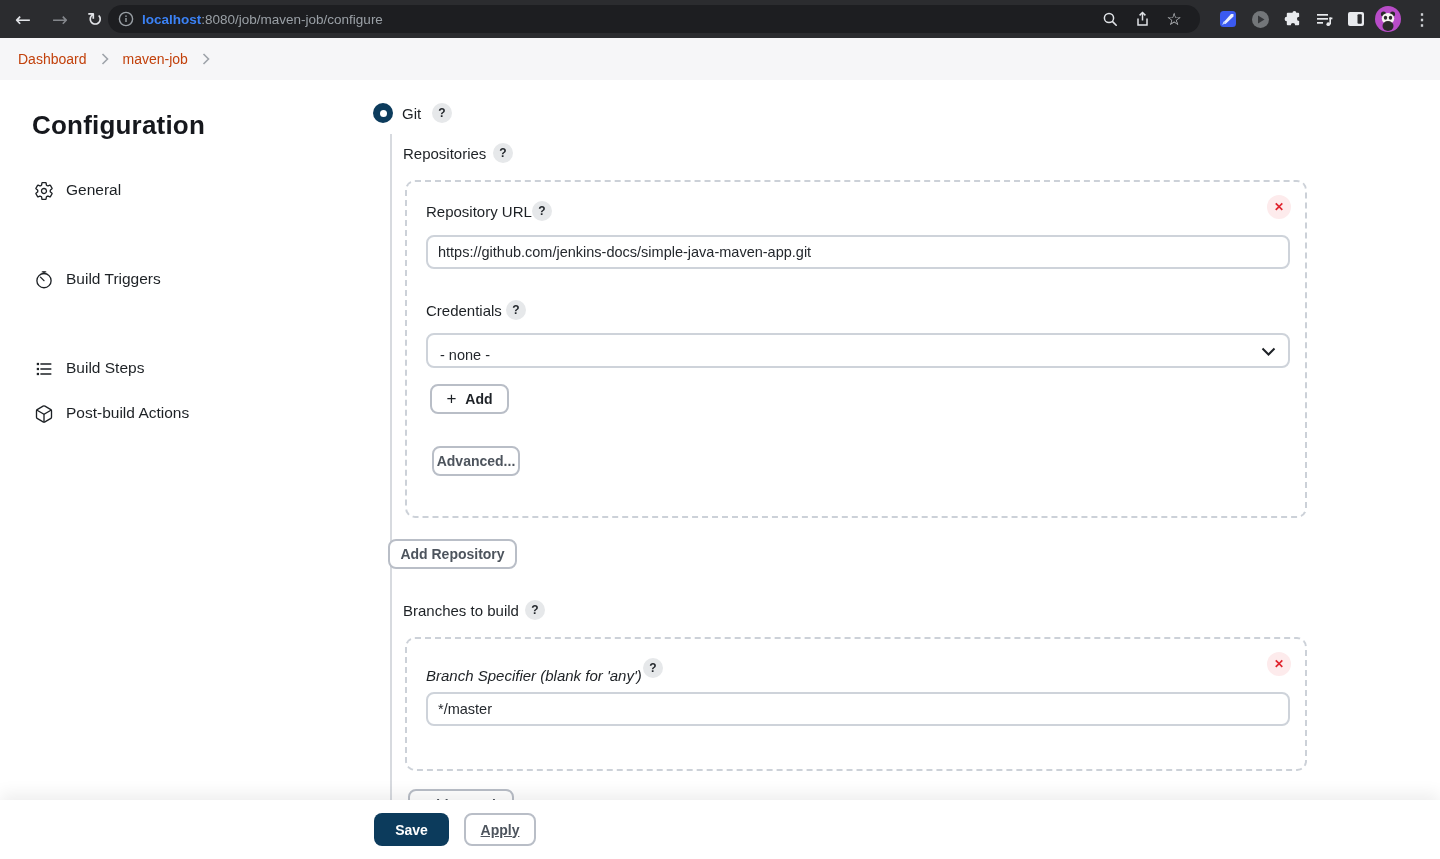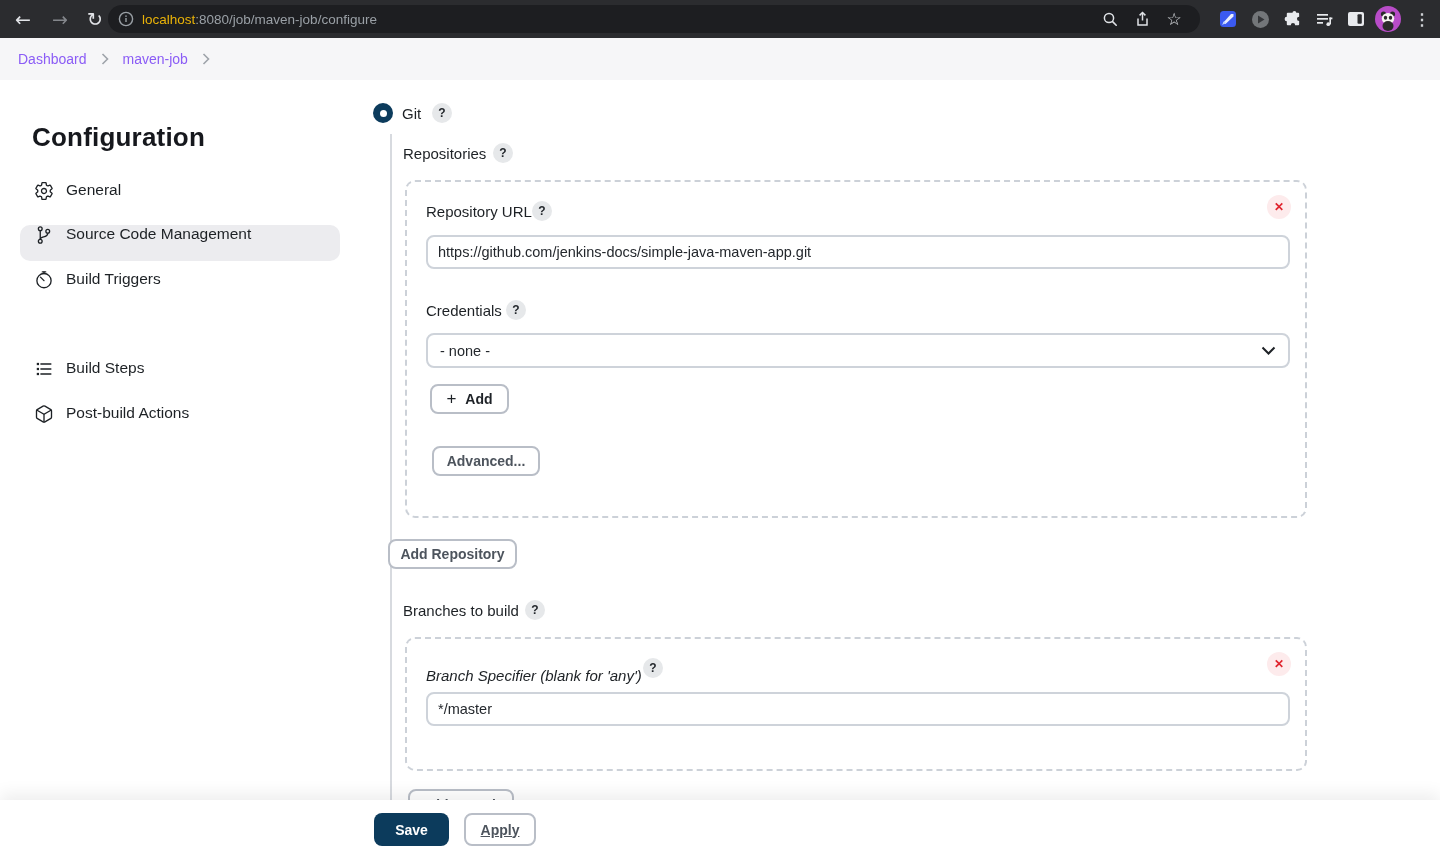--- a/index.html
+++ b/index.html
@@ -8,36 +8,36 @@
 
   
   .chrome { position:absolute; left:0; top:0; width:1440px; height:38px; background:#2b2c2f; }
   .nav-btn { position:absolute; top:0; height:38px; width:30px; background:none; border:none;
              color:#e2e4e8; font-size:19px; line-height:38px; text-align:center; cursor:pointer;
              font-family:"DejaVu Sans", sans-serif; }
   .nav-btn.dim { color:#84878c; }
   .omnibox { position:absolute; left:108px; top:5px; width:1092px; height:28px; background:#1d1e21;
              border-radius:14px; display:flex; align-items:center; padding:0 10px; }
   .omni-url { font-size:13.5px; color:#9aa0a6; margin-left:8px; white-space:nowrap; overflow:hidden; flex:1; }
-  .omni-url b { color:#eab308; font-weight:normal; }
+  .omni-url b { color:#3b82f6; font-weight:bold; }
   .omni-ic { width:32px; height:28px; display:flex; align-items:center; justify-content:center;
              background:none; border:none; cursor:pointer; color:#dfe2e6; flex:0 0 auto; }
   .ext-btn { position:absolute; top:0; width:32px; height:38px; background:none; border:none;
              display:flex; align-items:center; justify-content:center; cursor:pointer; }
   .dots { color:#cdd0d4; font-size:16px; font-weight:bold; letter-spacing:0; }
   svg.cr { display:block; }
 
   
   .breadcrumbs { position:absolute; left:0; top:38px; width:1440px; height:42px; background:#f6f6f8;
                  display:flex; align-items:center; padding-left:18px; }
-  .crumb { font-size:14px; color:#8b5cf6; text-decoration:none; cursor:pointer; }
+  .crumb { font-size:14px; color:#c2410c; text-decoration:none; cursor:pointer; }
   .crumb-sep { margin:0 14px; display:flex; align-items:center; }
 
   
-  .side-title { position:absolute; left:32px; top:110px; font-size:26px; font-weight:bold; color:#16181d; letter-spacing:.2px;margin-top:12px; }
+  .side-title { position:absolute; left:32px; top:110px; font-size:26px; font-weight:bold; color:#16181d; letter-spacing:.2px; }
   .side-item { position:absolute; left:20px; width:320px; height:36px; border-radius:10px;
                display:flex; align-items:flex-start; cursor:pointer; background:transparent; border:none; }
   .side-item.selected { background:#ececef; }
   .side-item .s-ico { width:20px; height:20px; margin-left:14px; flex:0 0 auto; display:flex; }
   .side-item .s-lbl { margin-left:12px; font-size:15.5px; color:#1d2125; }
 
   
   .radio { position:absolute; left:373px; top:103px; width:20px; height:20px; border-radius:50%;
            background:#0c3b5c; border:none; cursor:pointer; }
   .radio::after { content:""; position:absolute; left:6.5px; top:6.5px; width:7px; height:7px;
@@ -47,21 +47,21 @@
           color:#23272c; font-size:12px; font-weight:bold; line-height:20px; text-align:center; cursor:pointer;
           font-family:"Liberation Sans", sans-serif; }
   .indent-line { position:absolute; left:390px; top:134px; width:2px; height:666px; background:#d7dadf; }
 
   .card { position:absolute; left:405px; width:902px; border:2px dashed #ccd1d8; border-radius:10px; background:#fff; }
   .del-btn { position:absolute; width:24px; height:24px; border-radius:50%; background:#fdebec; border:none;
              color:#e0242e; font-size:12px; font-weight:bold; cursor:pointer; line-height:24px; text-align:center; }
   .tf { position:absolute; height:34px; border:2px solid #ced3da; border-radius:8px; background:#fff;
         font-size:14.5px; color:#24282d; padding:0 10px; font-family:"Liberation Sans", sans-serif; width:864px; }
   .select { position:absolute; height:35px; width:864px; border:2px solid #ced3da; border-radius:8px; background:#fff;
-            display:flex; align-items:center; padding:0 12px; cursor:pointer; }
+            display:flex; align-items:flex-start; padding:12px 12px; cursor:pointer; }
   .select .sel-txt { font-size:14.5px; color:#24282d; flex:1; }
 
   .btn { border:2px solid #b9bec7; border-radius:8px; background:#fff; font-size:14px; font-weight:bold;
          color:#4d545d; cursor:pointer; font-family:"Liberation Sans", sans-serif;
          display:inline-flex; align-items:center; justify-content:center; }
   .btn.dark-text { color:#1e2227; }
   .btn .plus { font-weight:normal; font-size:17px; margin-right:9px; color:#1e2227; }
 
   
   .bottom-bar { position:absolute; left:0; top:800px; width:1440px; height:59px; background:#fff;
@@ -173,32 +173,20 @@
 
   <button class="side-item" style="top:181px">
     <span class="s-ico">
       <svg class="cr" width="20" height="20" viewBox="0 0 512 512">
           <path d="M262.29 192.31a64 64 0 1057.4 57.4 64.13 64.13 0 00-57.4-57.4zM416.39 256a154.34 154.34 0 01-1.53 20.79l45.21 35.46a10.81 10.81 0 012.45 13.75l-42.77 74a10.81 10.81 0 01-13.14 4.59l-44.9-18.08a16.11 16.11 0 00-15.17 1.75A164.48 164.48 0 01325 400.8a15.94 15.94 0 00-8.82 12.14l-6.73 47.89a11.08 11.08 0 01-10.68 9.17h-85.54a11.11 11.11 0 01-10.69-8.87l-6.72-47.82a16.07 16.07 0 00-9-12.22 155.3 155.3 0 01-21.46-12.57 16 16 0 00-15.11-1.71l-44.89 18.07a10.81 10.81 0 01-13.14-4.58l-42.77-74a10.8 10.8 0 012.45-13.75l38.21-30a16.05 16.05 0 006-14.08c-.36-4.17-.58-8.33-.58-12.5s.21-8.27.58-12.35a16 16 0 00-6.07-13.94l-38.19-30A10.81 10.81 0 0149.48 186l42.77-74a10.81 10.81 0 0113.14-4.59l44.9 18.08a16.11 16.11 0 0015.17-1.75A164.48 164.48 0 01187 111.2a15.94 15.94 0 008.82-12.14l6.73-47.89A11.08 11.08 0 01213.23 42h85.54a11.11 11.11 0 0110.69 8.87l6.72 47.82a16.07 16.07 0 009 12.22 155.3 155.3 0 0121.46 12.57 16 16 0 0015.11 1.71l44.89-18.07a10.81 10.81 0 0113.14 4.58l42.77 74a10.8 10.8 0 01-2.45 13.75l-38.21 30a16.05 16.05 0 00-6 14.08c.33 4.14.55 8.3.55 12.47z" fill="none" stroke="#1d2125" stroke-width="34"></path>
         </svg>
     </span>
     <span class="s-lbl">General</span>
   </button>
 
-  <button class="side-item selected" style="top:225px">
-    <span class="s-ico">
-      <svg class="cr" width="20" height="20" viewBox="0 0 512 512">
-          <circle cx="160" cy="96" r="48" fill="none" stroke="#1d2125" stroke-width="34"></circle>
-          <circle cx="160" cy="416" r="48" fill="none" stroke="#1d2125" stroke-width="34"></circle>
-          <line x1="160" y1="144" x2="160" y2="368" stroke="#1d2125" stroke-width="34"></line>
-          <circle cx="352" cy="160" r="48" fill="none" stroke="#1d2125" stroke-width="34"></circle>
-          <path d="M352 208c0 128-192 64-192 160" fill="none" stroke="#1d2125" stroke-width="34"></path>
-        </svg>
-    </span>
-    <span class="s-lbl">Source Code Management</span>
-  </button>
 
   <button class="side-item" style="top:270px">
     <span class="s-ico">
       <svg class="cr" width="20" height="20" viewBox="0 0 512 512">
           <circle cx="256" cy="272" r="182" fill="none" stroke="#1d2125" stroke-width="34"></circle>
           <line x1="256" y1="272" x2="166" y2="182" stroke="#1d2125" stroke-width="34" stroke-linecap="round"></line>
           <line x1="256" y1="48" x2="256" y2="90" stroke="#1d2125" stroke-width="34" stroke-linecap="round"></line>
           <line x1="212" y1="48" x2="300" y2="48" stroke="#1d2125" stroke-width="34" stroke-linecap="round"></line>
         </svg>
     </span>
@@ -257,21 +245,21 @@
             <polyline points="1.5,1.5 7.5,7.5 13.5,1.5" fill="none" stroke="#1e2227" stroke-width="2"></polyline>
           </svg>
       </span>
     </div>
 
     <button class="btn dark-text" style="position:absolute; left:23px; top:202px; width:79px; height:30px;">
       <span class="plus">+</span>
         <span>Add</span>
     </button>
 
-    <button class="btn" style="position:absolute; left:25px; top:264px; width:108px; height:30px;">Advanced...</button>
+    <button class="btn" style="position:absolute; left:25px; top:264px; width:88px; height:30px;">Advanced...</button>
   </section>
 
   <button class="btn" style="position:absolute; left:388px; top:539px; width:129px; height:30px;">Add Repository</button>
 
   <span class="lbl" style="left:403px; top:602px;">Branches to build</span>
   <button class="help" style="left:525px; top:600px;">?</button>
 
   <section class="card" style="top:637px; height:134px;">
     <span class="lbl" style="left:19px; top:28px;font-style:italic;">Branch Specifier (blank for 'any')</span>
     <button class="help" style="left:236px; top:19px;">?</button>

